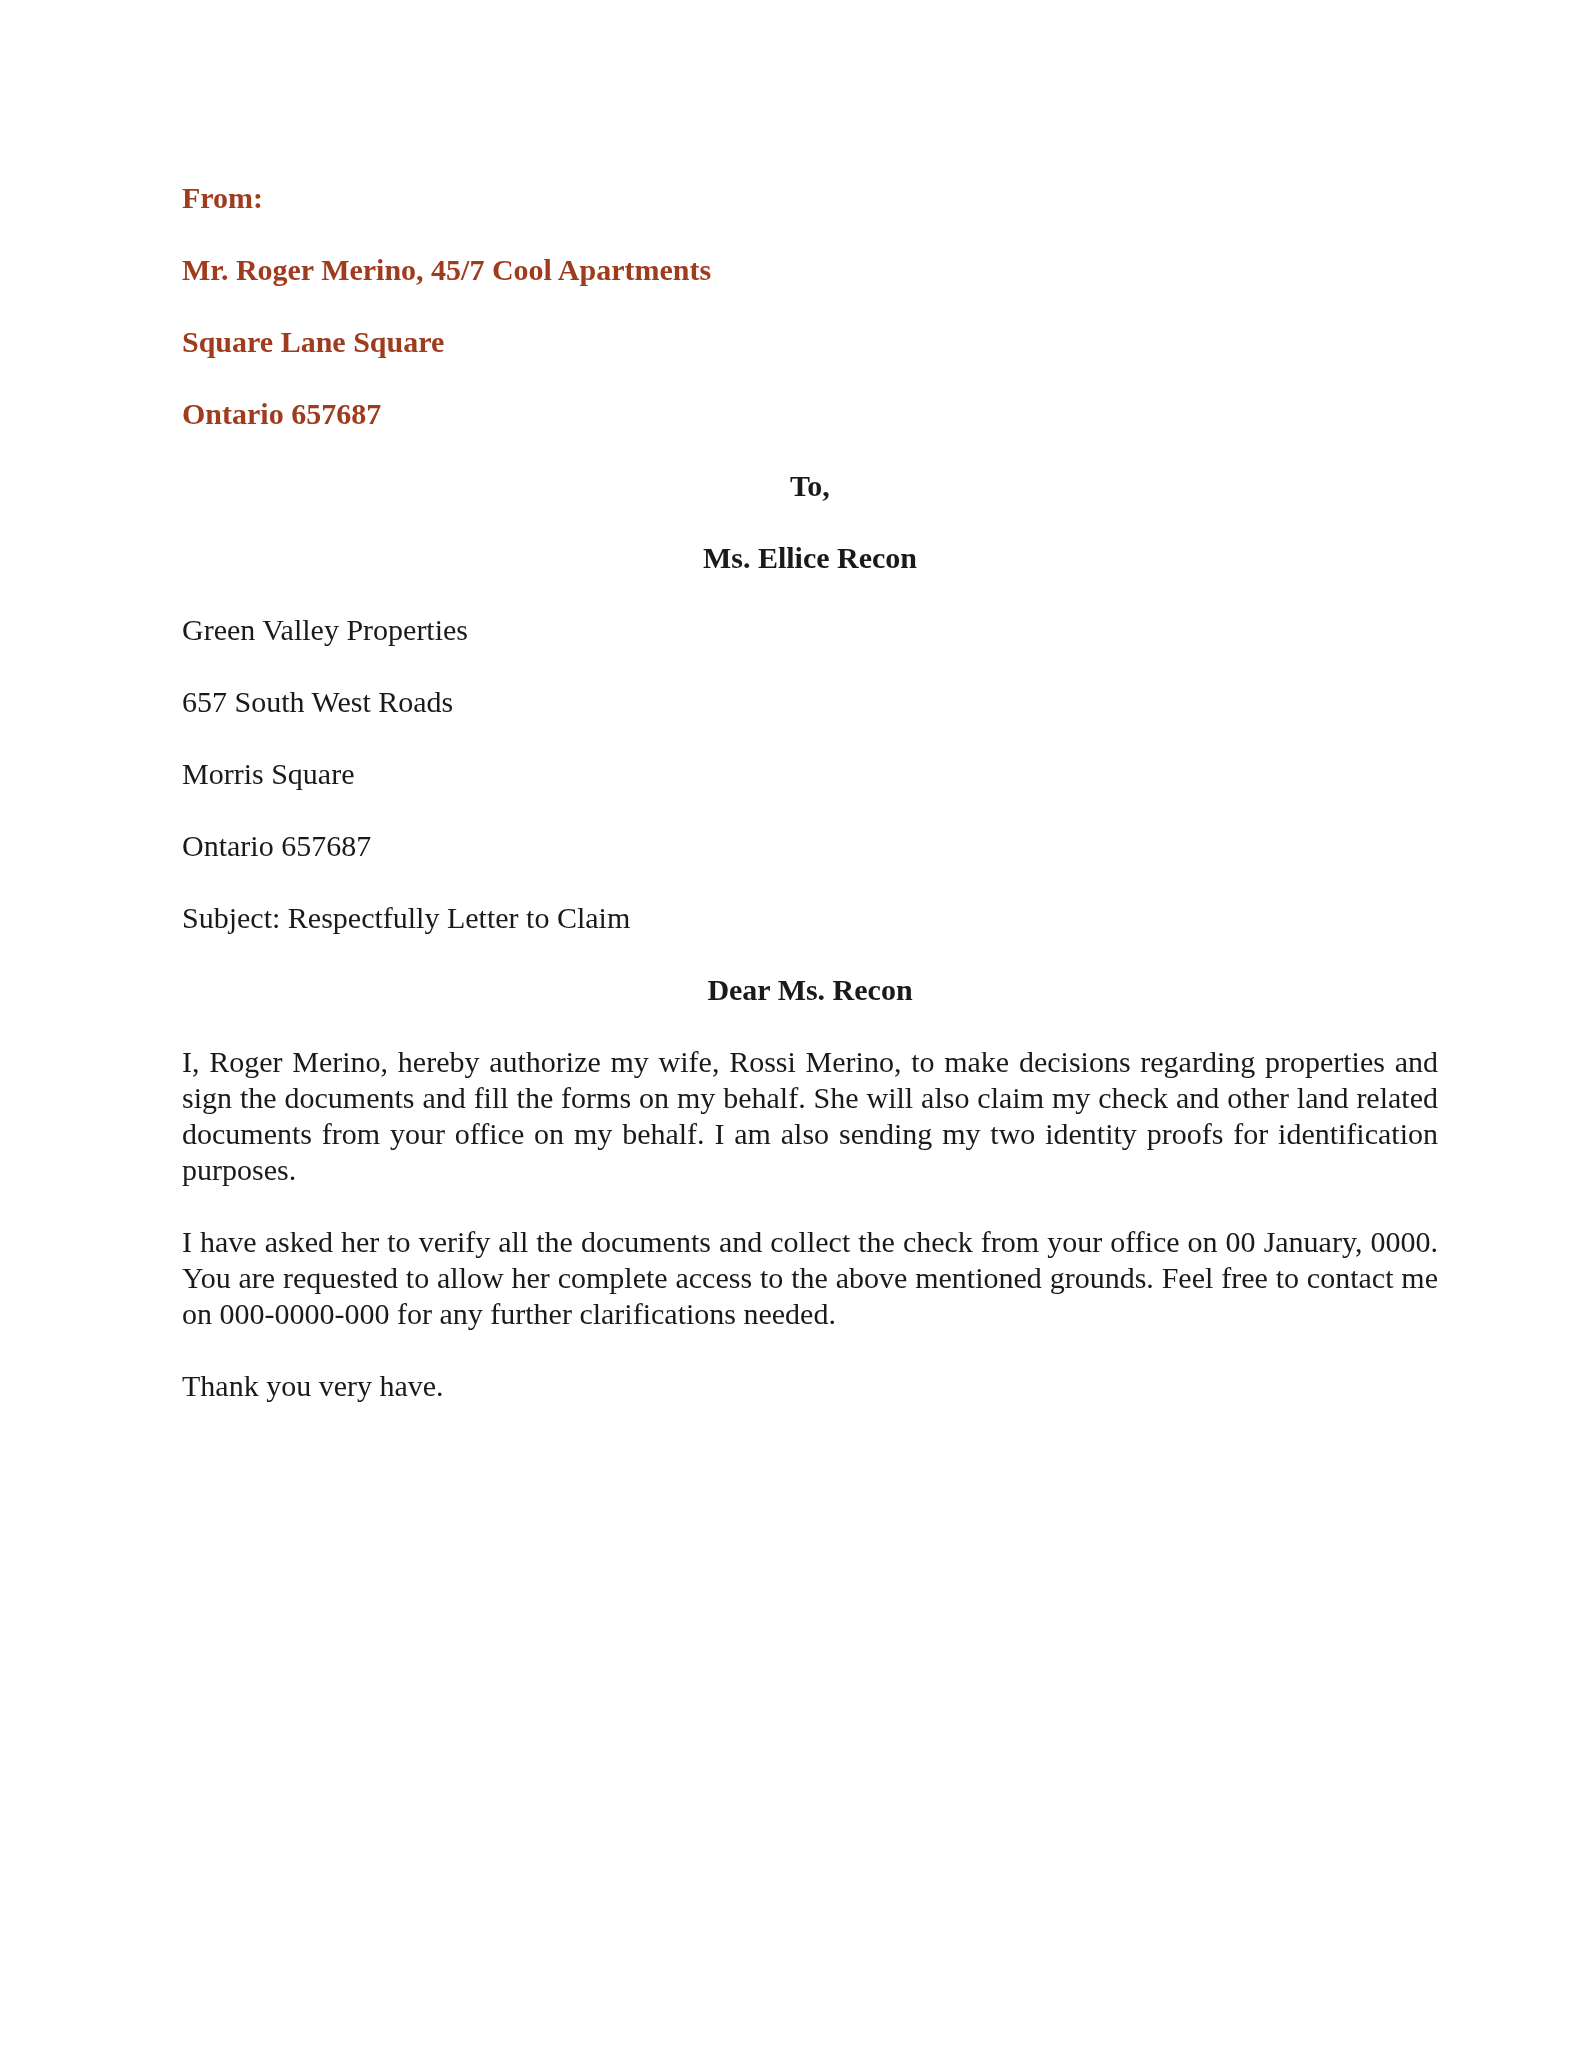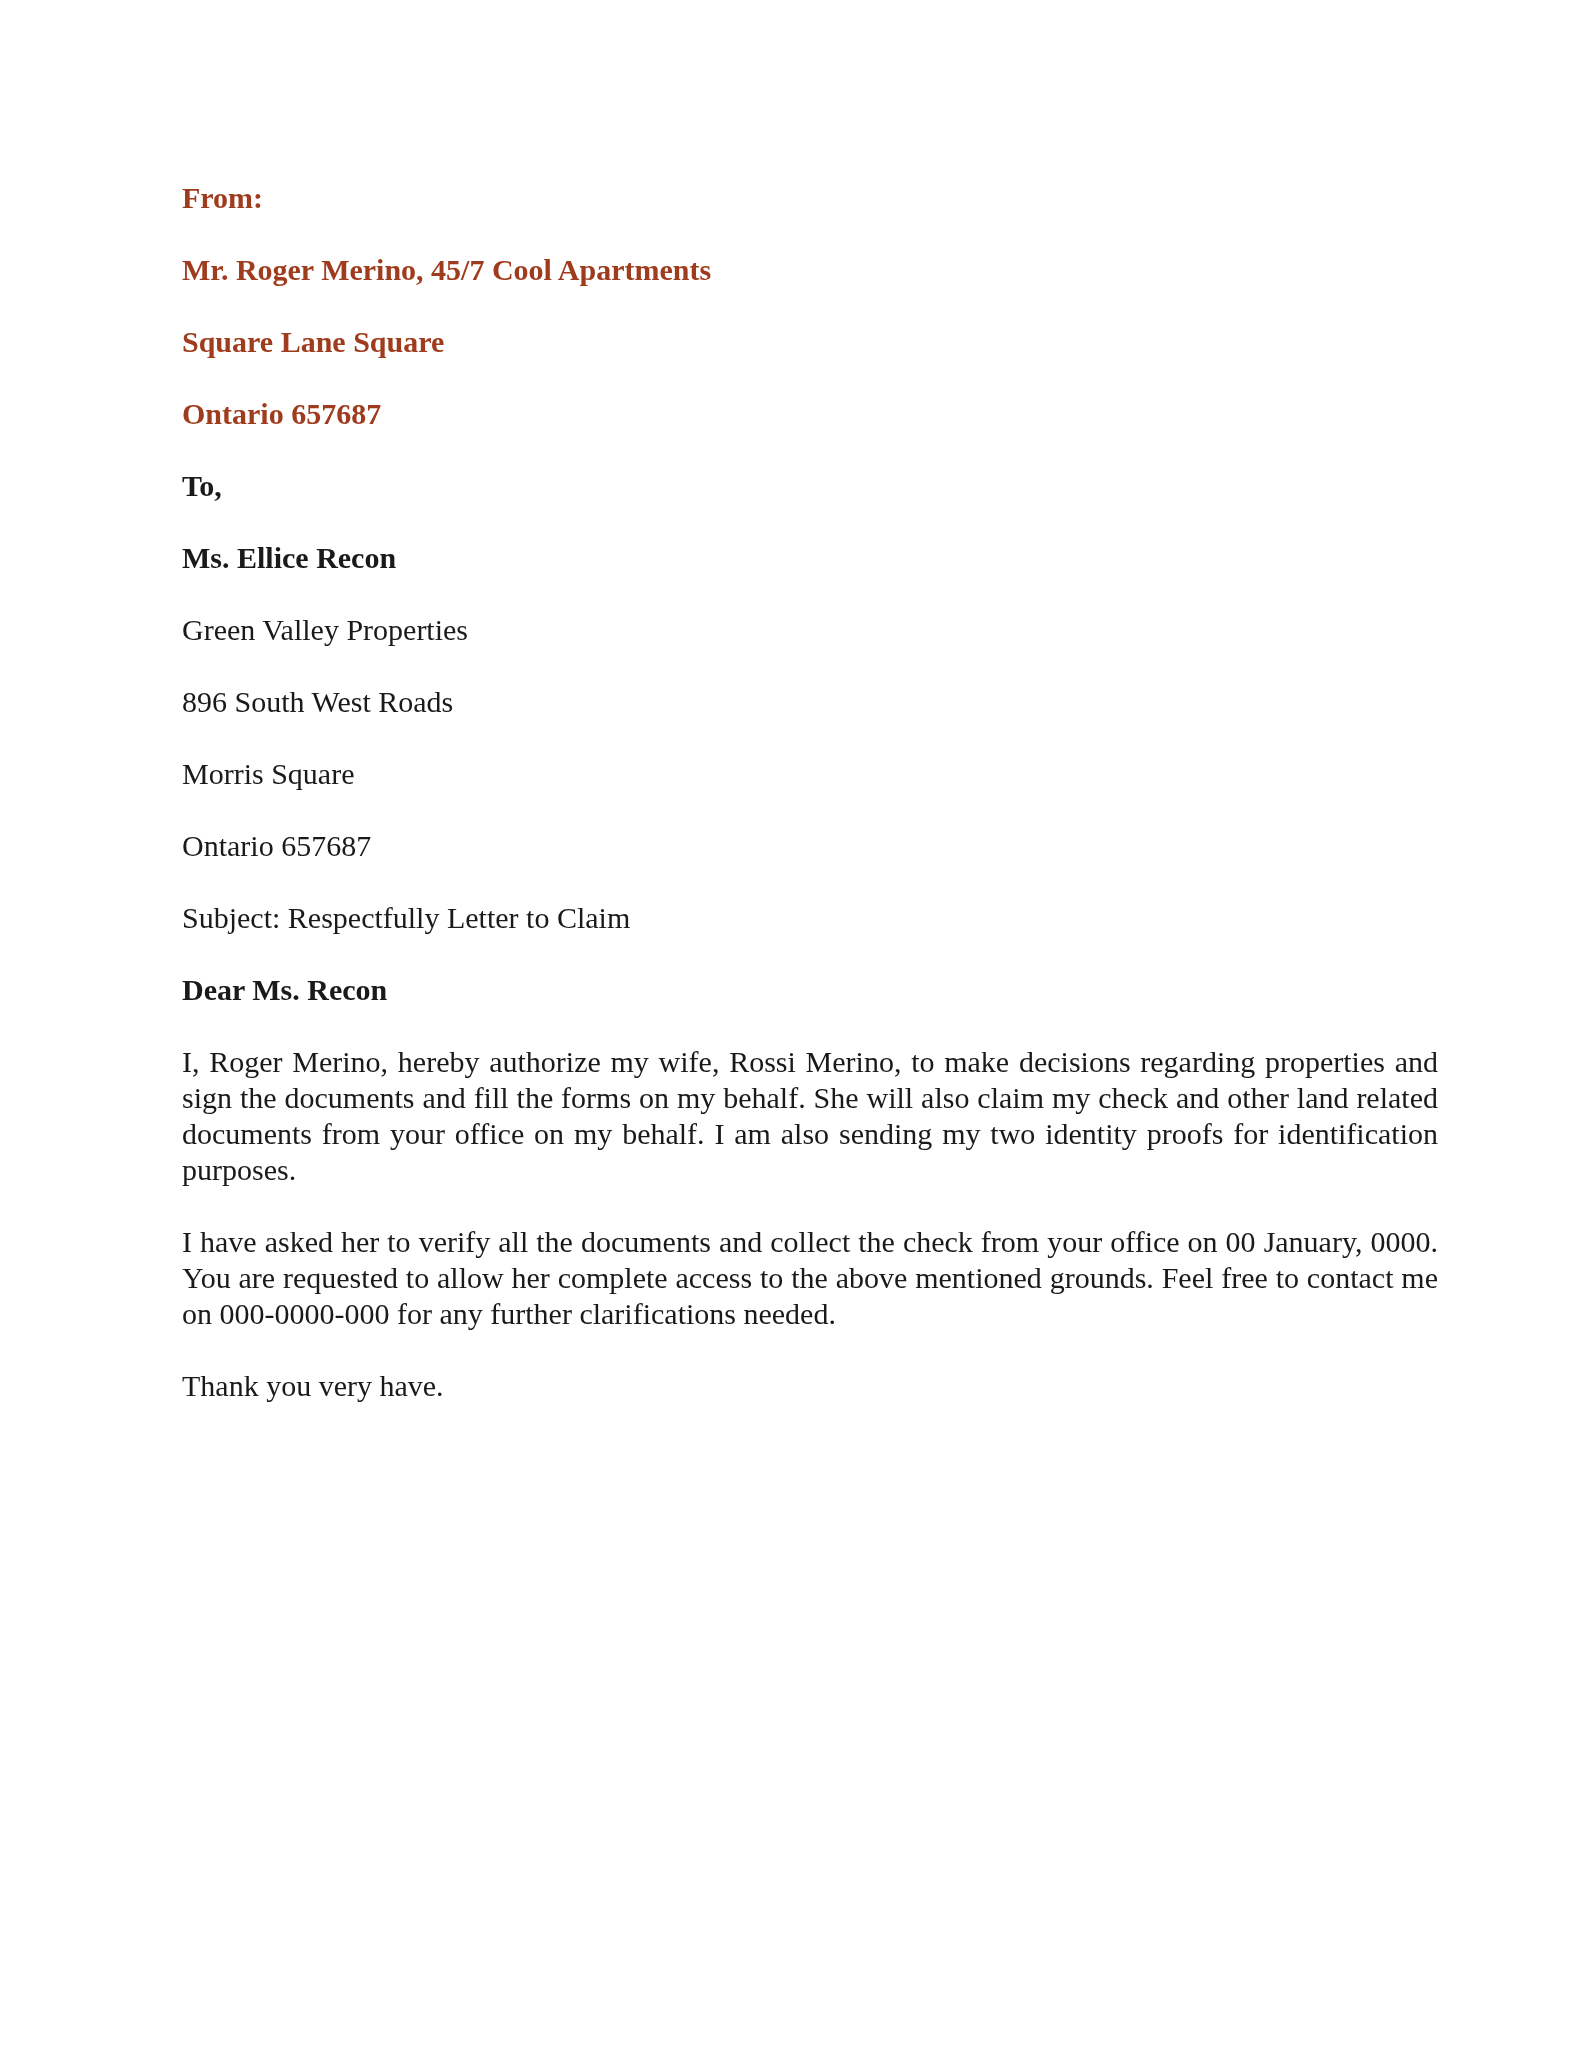--- a/index.html
+++ b/index.html
@@ -26,40 +26,41 @@
   }
   .content p {
     margin: 0 0 36px 0;
   }
   .accent {
     color: #a03c1e;
     font-weight: bold;
   }
   .bold {
     font-weight: bold;
+    text-align: center;
   }
   .body-par {
     text-align: justify;
   }
 </style>
 </head>
 <body>
 
 <div class="page">
   <div class="content">
 
     <p class="accent">From:</p>
     <p class="accent">Mr. Roger Merino, 45/7 Cool Apartments</p>
     <p class="accent">Square Lane Square</p>
     <p class="accent">Ontario 657687</p>
 
     <p class="bold">To,</p>
     <p class="bold">Ms. Ellice Recon</p>
     <p>Green Valley Properties</p>
-    <p>896 South West Roads</p>
+    <p>657 South West Roads</p>
     <p>Morris Square</p>
     <p>Ontario 657687</p>
 
     <p>Subject: Respectfully Letter to Claim</p>
 
     <p class="bold">Dear Ms. Recon</p>
 
     <p class="body-par">I, Roger Merino, hereby authorize my wife, Rossi Merino, to make decisions regarding properties and sign the documents and fill the forms on my behalf. She will also claim my check and other land related documents from your office on my behalf. I am also sending my two identity proofs for identification purposes.</p>
     <p class="body-par">I have asked her to verify all the documents and collect the check from your office on 00 January, 0000. You are requested to allow her complete access to the above mentioned grounds. Feel free to contact me on 000-0000-000 for any further clarifications needed.</p>
 

